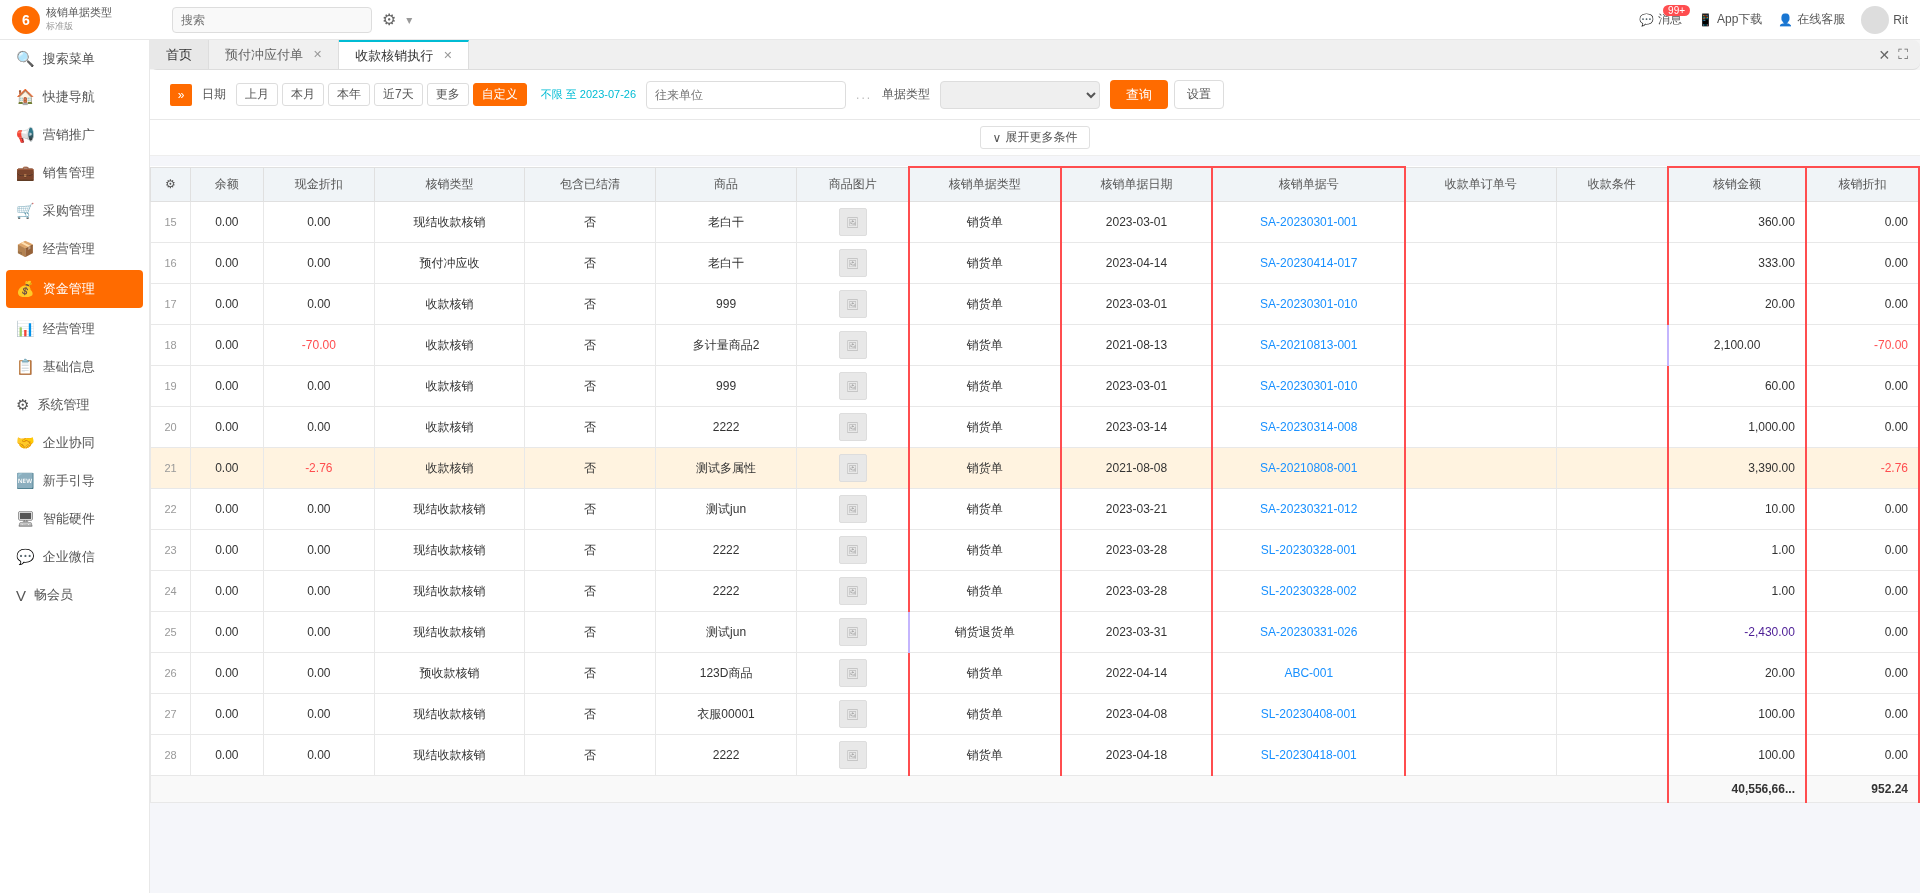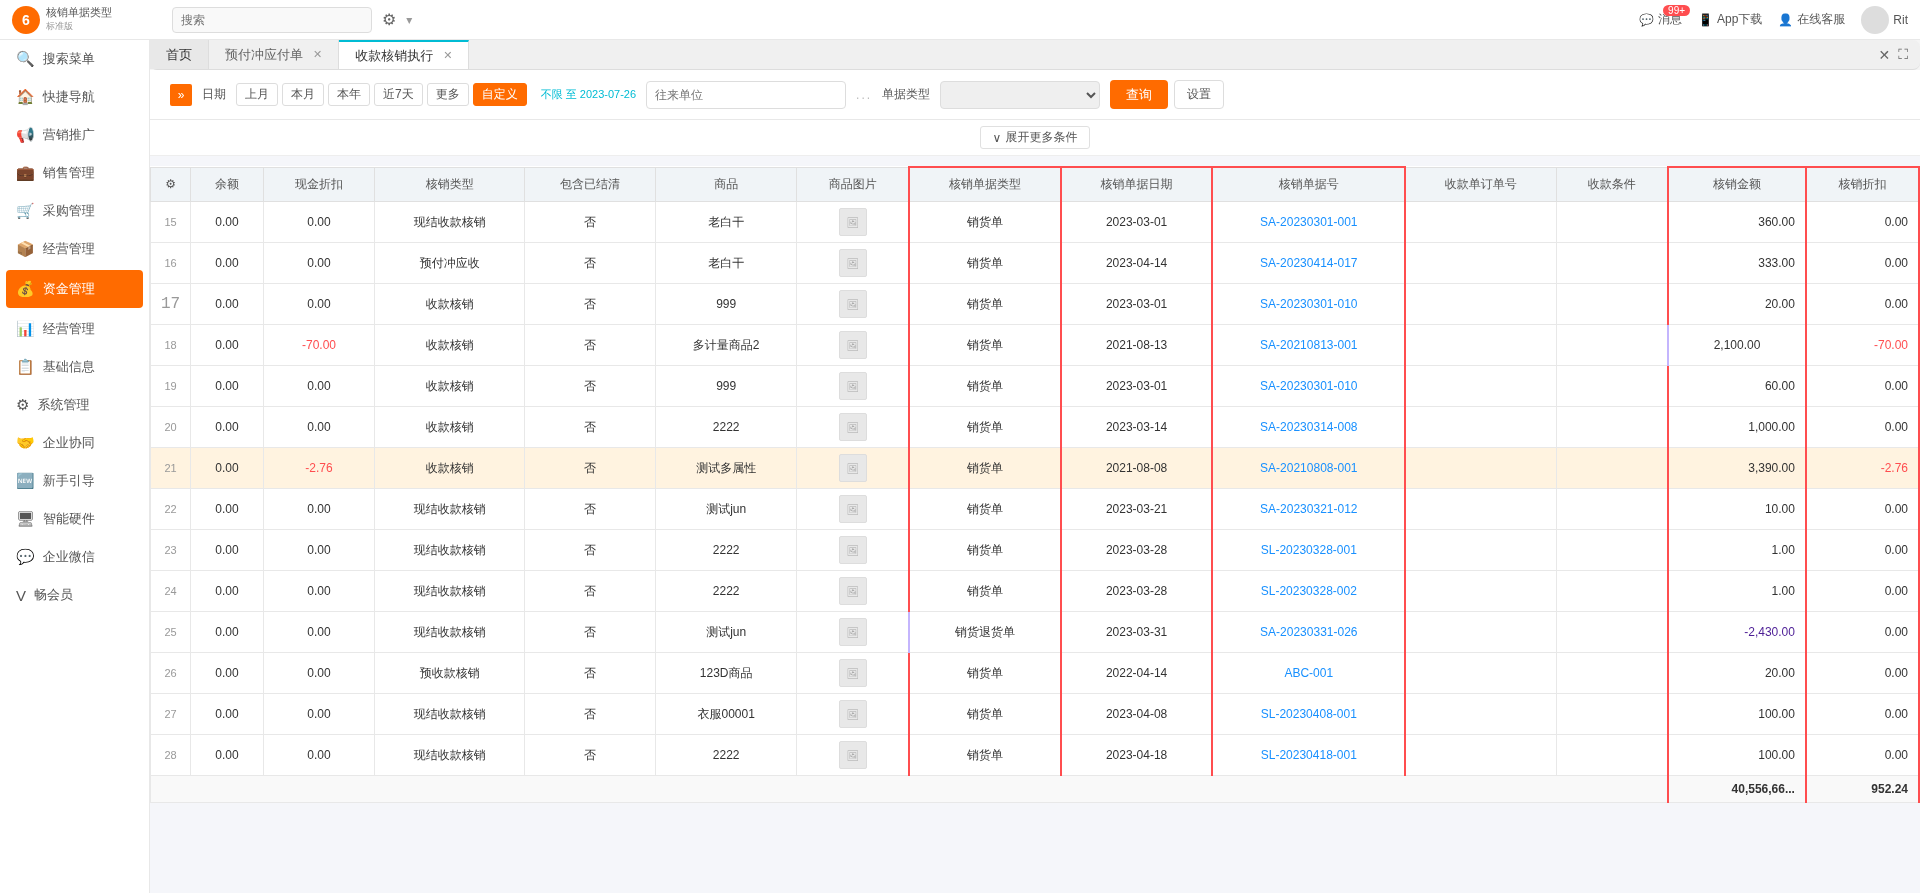--- a/index.html
+++ b/index.html
@@ -303,21 +303,21 @@
     <td><div class="img-placeholder">🖼</div></td>
     <td style="border-left:2px solid #ff4d4f; border-right:2px solid #ff4d4f;">销货单</td>
     <td style="border-left:2px solid #ff4d4f; border-right:2px solid #ff4d4f;">2023-04-14</td>
     <td style="border-left:2px solid #ff4d4f; border-right:2px solid #ff4d4f;"><a class="link-text">SA-20230414-017</a></td>
     <td></td>
     <td></td>
     <td style="border-left:2px solid #ff4d4f; border-right:2px solid #ff4d4f; text-align:right;">333.00</td>
     <td style="border-left:2px solid #ff4d4f; border-right:2px solid #ff4d4f; text-align:right;">0.00</td>
   </tr>
               <tr>
-    <td style="color:#999; font-size:16px;font-family:Liberation Mono, monospace;">17</td>
+    <td style="color:#999; font-size:11px;">17</td>
     <td>0.00</td>
     <td style="">0.00</td>
     <td>收款核销</td>
     <td>否</td>
     <td>999</td>
     <td><div class="img-placeholder">🖼</div></td>
     <td style="border-left:2px solid #ff4d4f; border-right:2px solid #ff4d4f;">销货单</td>
     <td style="border-left:2px solid #ff4d4f; border-right:2px solid #ff4d4f;">2023-03-01</td>
     <td style="border-left:2px solid #ff4d4f; border-right:2px solid #ff4d4f;"><a class="link-text">SA-20230301-010</a></td>
     <td></td>

